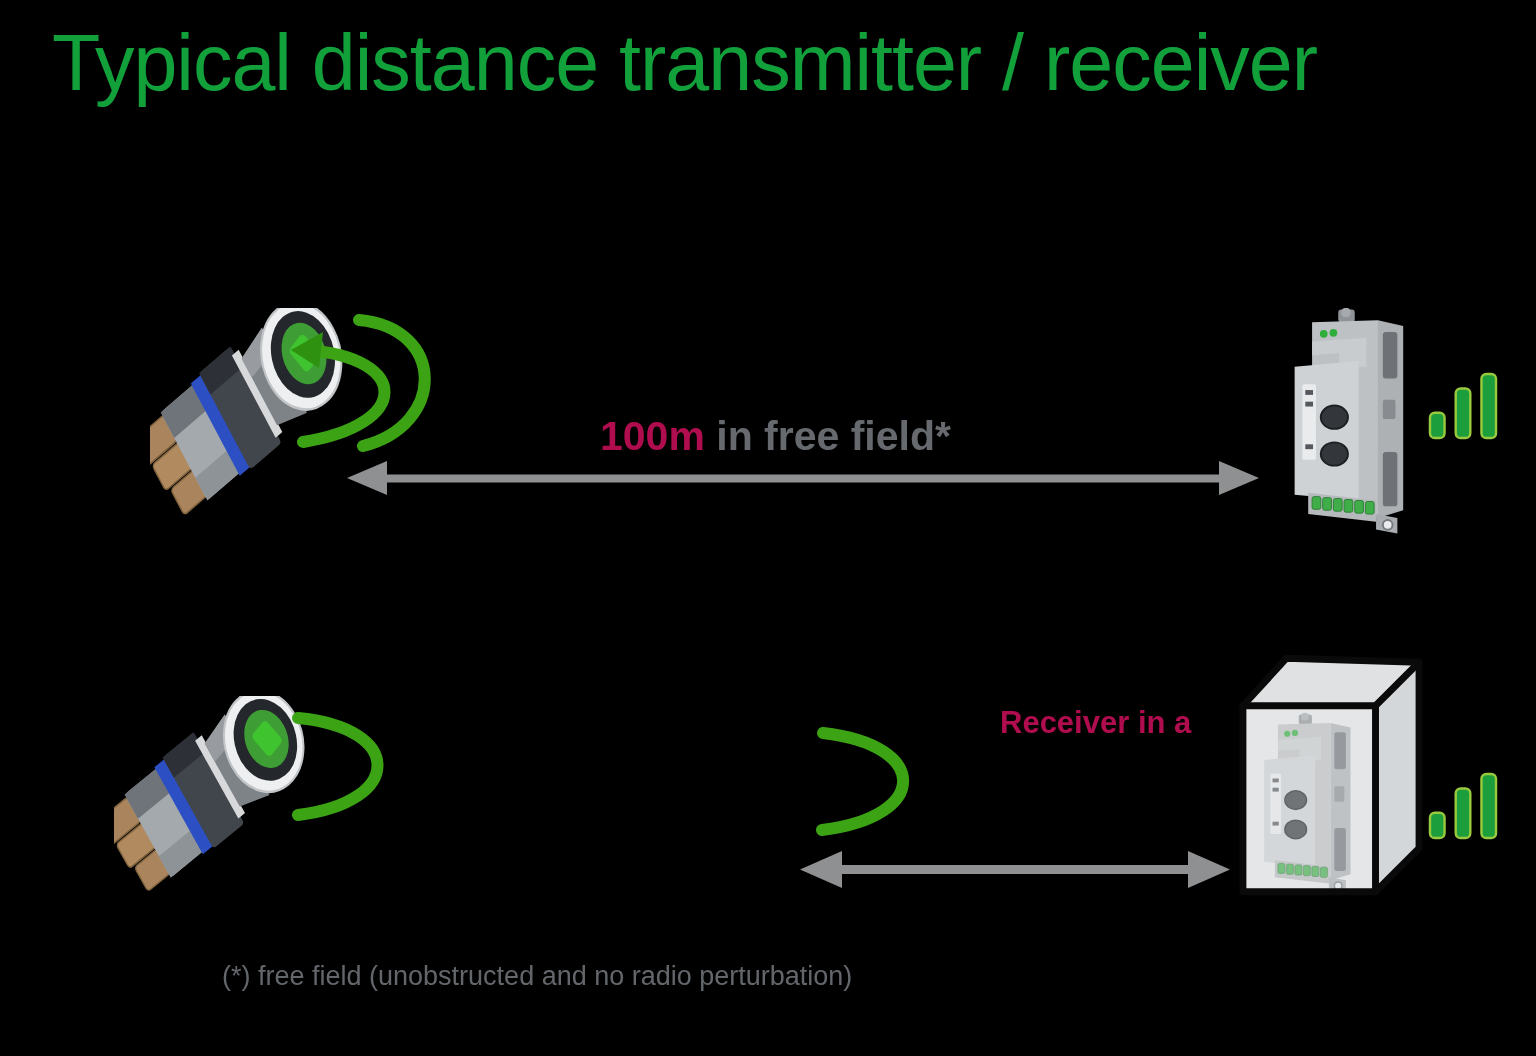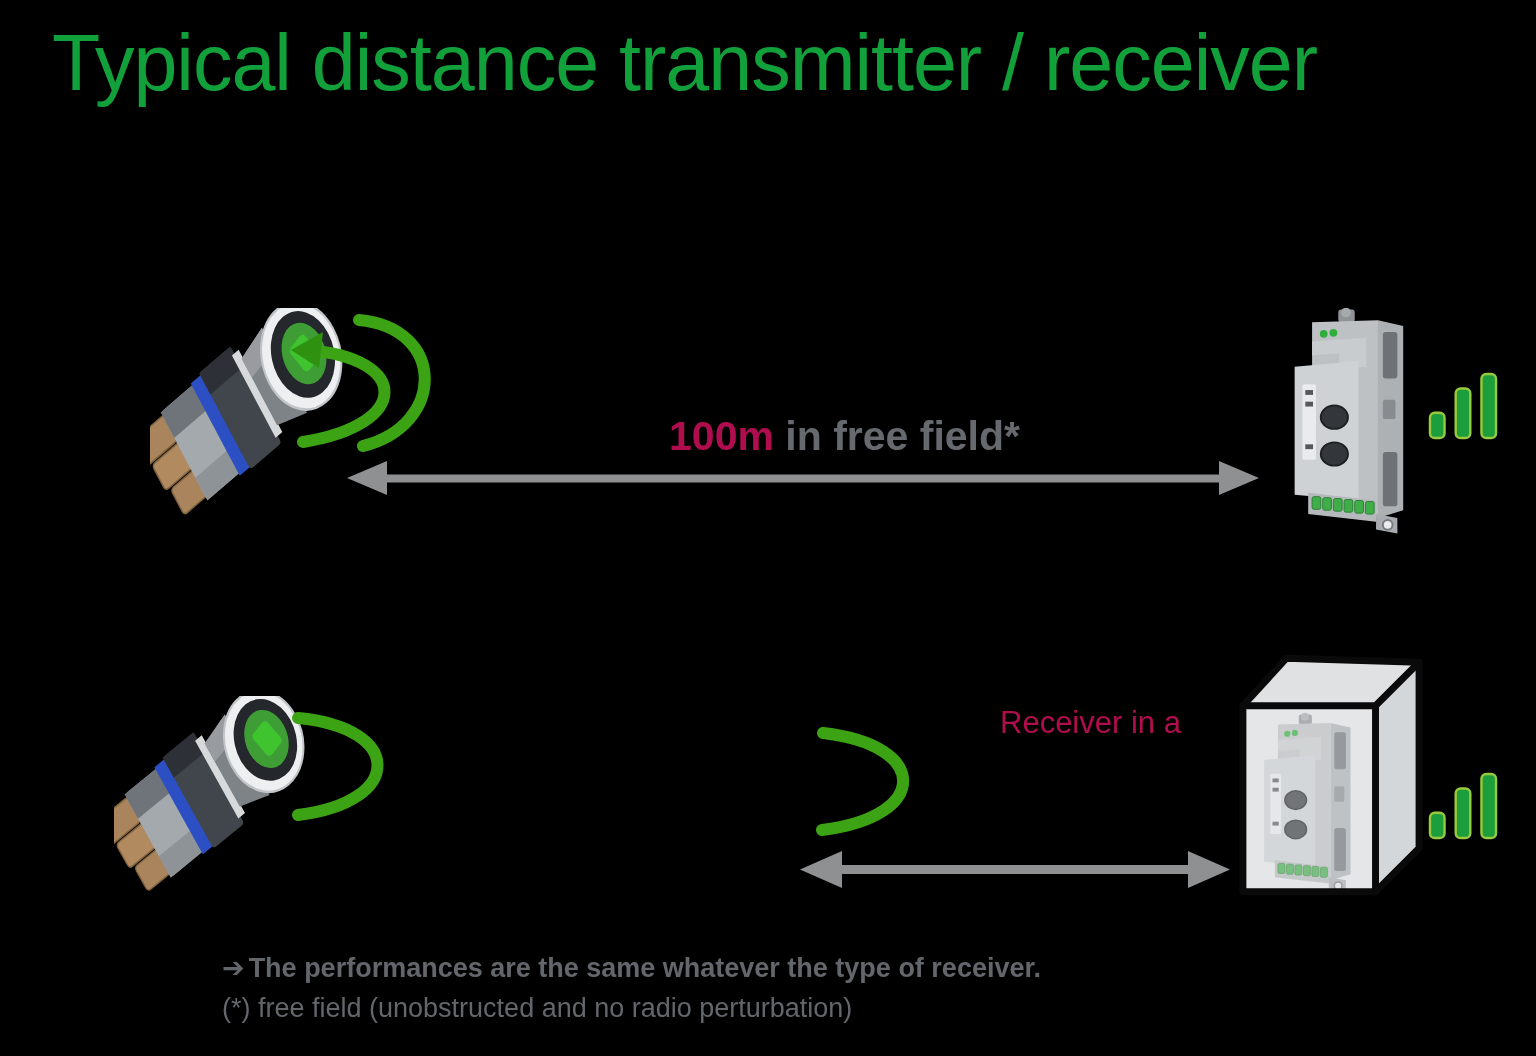--- a/index.html
+++ b/index.html
@@ -7,25 +7,25 @@
     position:relative; width:1536px; height:1056px; background:#000000;
     overflow:hidden; font-family:"Liberation Sans", sans-serif;
   }
   .abs { position:absolute; }
   .title {
     left:52px; top:20px; margin:0; font-weight:400; font-size:79px;
     line-height:86px; color:#12A03B; letter-spacing:-1px; white-space:nowrap;
   }
   .dist-label {
     font-size:41px; font-weight:bold; color:#66696E;
-    white-space:nowrap; text-align:right;
+    white-space:nowrap; text-align:left;
   }
   .dist-value { color:#B00D4F; }
   .cabinet-note {
-    font-size:31px; font-weight:normal; color:#B00D4F; line-height:37px;
+    font-size:31px; font-weight:bold; color:#B00D4F; line-height:37px;
     white-space:nowrap;
   }
   .footer { left:222px; top:952px; color:#63666B; }
   .footer-line1 { font-size:27px; font-weight:bold; white-space:nowrap; }
   .footer-bullet { font-family:"DejaVu Sans", sans-serif; margin-right:4px; }
   .footer-line2 { font-size:27px; font-weight:400; margin-top:9px; white-space:nowrap; }
 </style>
 </head>
 <body>
 
@@ -159,19 +159,16 @@
       <polyline points="8,56 52,8 186,12 186,200 142,244"></polyline>
       <line x1="186" y1="12" x2="142" y2="56"></line>
     </g>
   </svg>
 
   <svg class="abs" style="left:1428px;top:772px" width="70" height="68" viewBox="0 0 70 70">
     <use href="#sigbars"></use>
   </svg>
 
   <div class="abs footer">
-    <div class="footer-line1">
-      <span class="footer-bullet">➔</span><span>The performances are the same whatever the type of receiver.</span>
-    </div>
     <div class="footer-line2">(*) free field (unobstructed and no radio perturbation)</div>
   </div>
 
 </div>
 
 </body></html>

